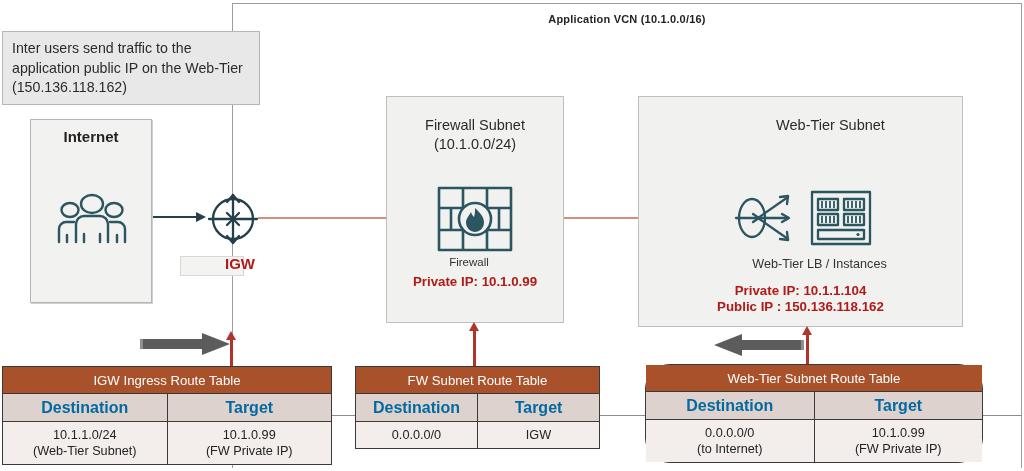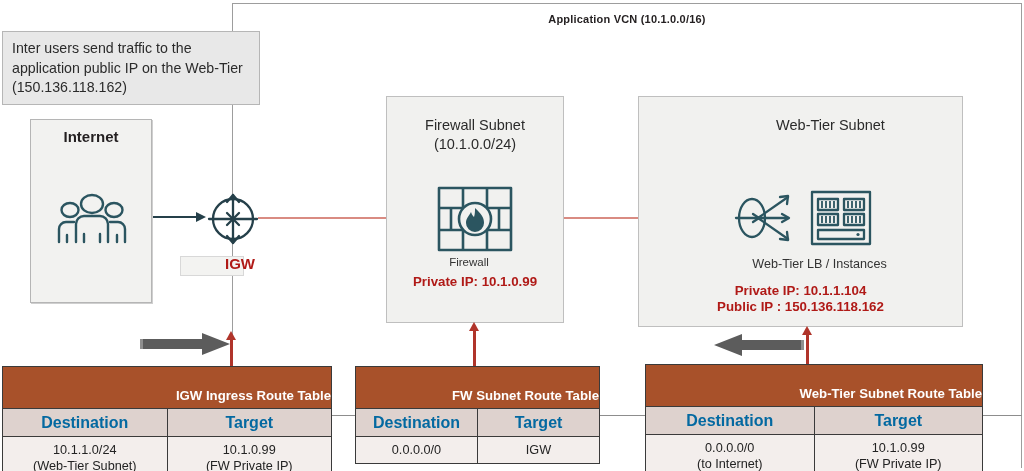--- a/index.html
+++ b/index.html
@@ -31,30 +31,30 @@
   #srv-icon{left:810px;top:190px;width:62px;height:56px;}
   #web-caption{left:638px;top:257px;width:363px;text-align:center;font-size:12.6px;color:#333;}
   #web-ip1{left:638px;top:283px;width:325px;text-align:center;font-size:13.3px;font-weight:bold;color:#b01a17;}
   #web-ip2{left:638px;top:299px;width:325px;text-align:center;font-size:13.3px;font-weight:bold;color:#b01a17;}
   
   #igw-icon{left:205px;top:191px;width:56px;height:56px;}
   #igw-plate{left:180px;top:256px;width:62px;height:18px;background:#f3f3f1;border:1px solid #d8d8d8;}
   #igw-label{left:200px;top:255px;width:80px;text-align:center;font-size:15px;font-weight:bold;color:#b01a17;}
   
   .rt{border:1.6px solid #3a3a3a;box-sizing:border-box;background:#f3eeec;}
-  .rt-title{background:#a8512a;color:#ffffff;font-weight:bold;text-align:right;font-size:13.2px;
-            padding:21px 0 5px;border-bottom:1.4px solid #3a3a3a;}
+  .rt-title{background:#a8512a;color:#ffffff;font-weight:normal;text-align:center;font-size:13.2px;
+            padding:6px 0 5px;border-bottom:1.4px solid #3a3a3a;}
   .rt-row{display:flex;}
   .rt-row > div{flex:1;text-align:center;box-sizing:border-box;}
   .rt-head > div{background:#ded2ce;font-weight:bold;font-size:16px;padding:5px 0 4px;border-bottom:1.4px solid #3a3a3a;color:#0369a1;}
   .rt-head > div:first-child, .rt-data > div:first-child{border-right:1.4px solid #3a3a3a;}
   .rt-data > div{background:#f3eeec;font-size:12.7px;padding:5px 0 5px;line-height:16px;color:#232323;}
   #rt-igw{left:2px;top:366px;width:330px;}
   #rt-fw{left:355px;top:366px;width:245px;}
-  #rt-web{left:645px;top:364px;width:338px;}
+  #rt-web{left:645px;top:364px;width:338px;border-radius:25px;}
   
   .redline{background:#d98b82;position:absolute;}
   .redarrow{position:absolute;background:#b0342a;width:2.6px;}
   .redarrow::after{content:"";position:absolute;top:-8px;left:-3.7px;border-left:5px solid transparent;border-right:5px solid transparent;border-bottom:9px solid #b0342a;}
   .grayline{position:absolute;background:#8d8d8d;}
   .dkarrow{position:absolute;}
   svg{display:block;overflow:visible;}
 </style>
 </head>
 <body>

